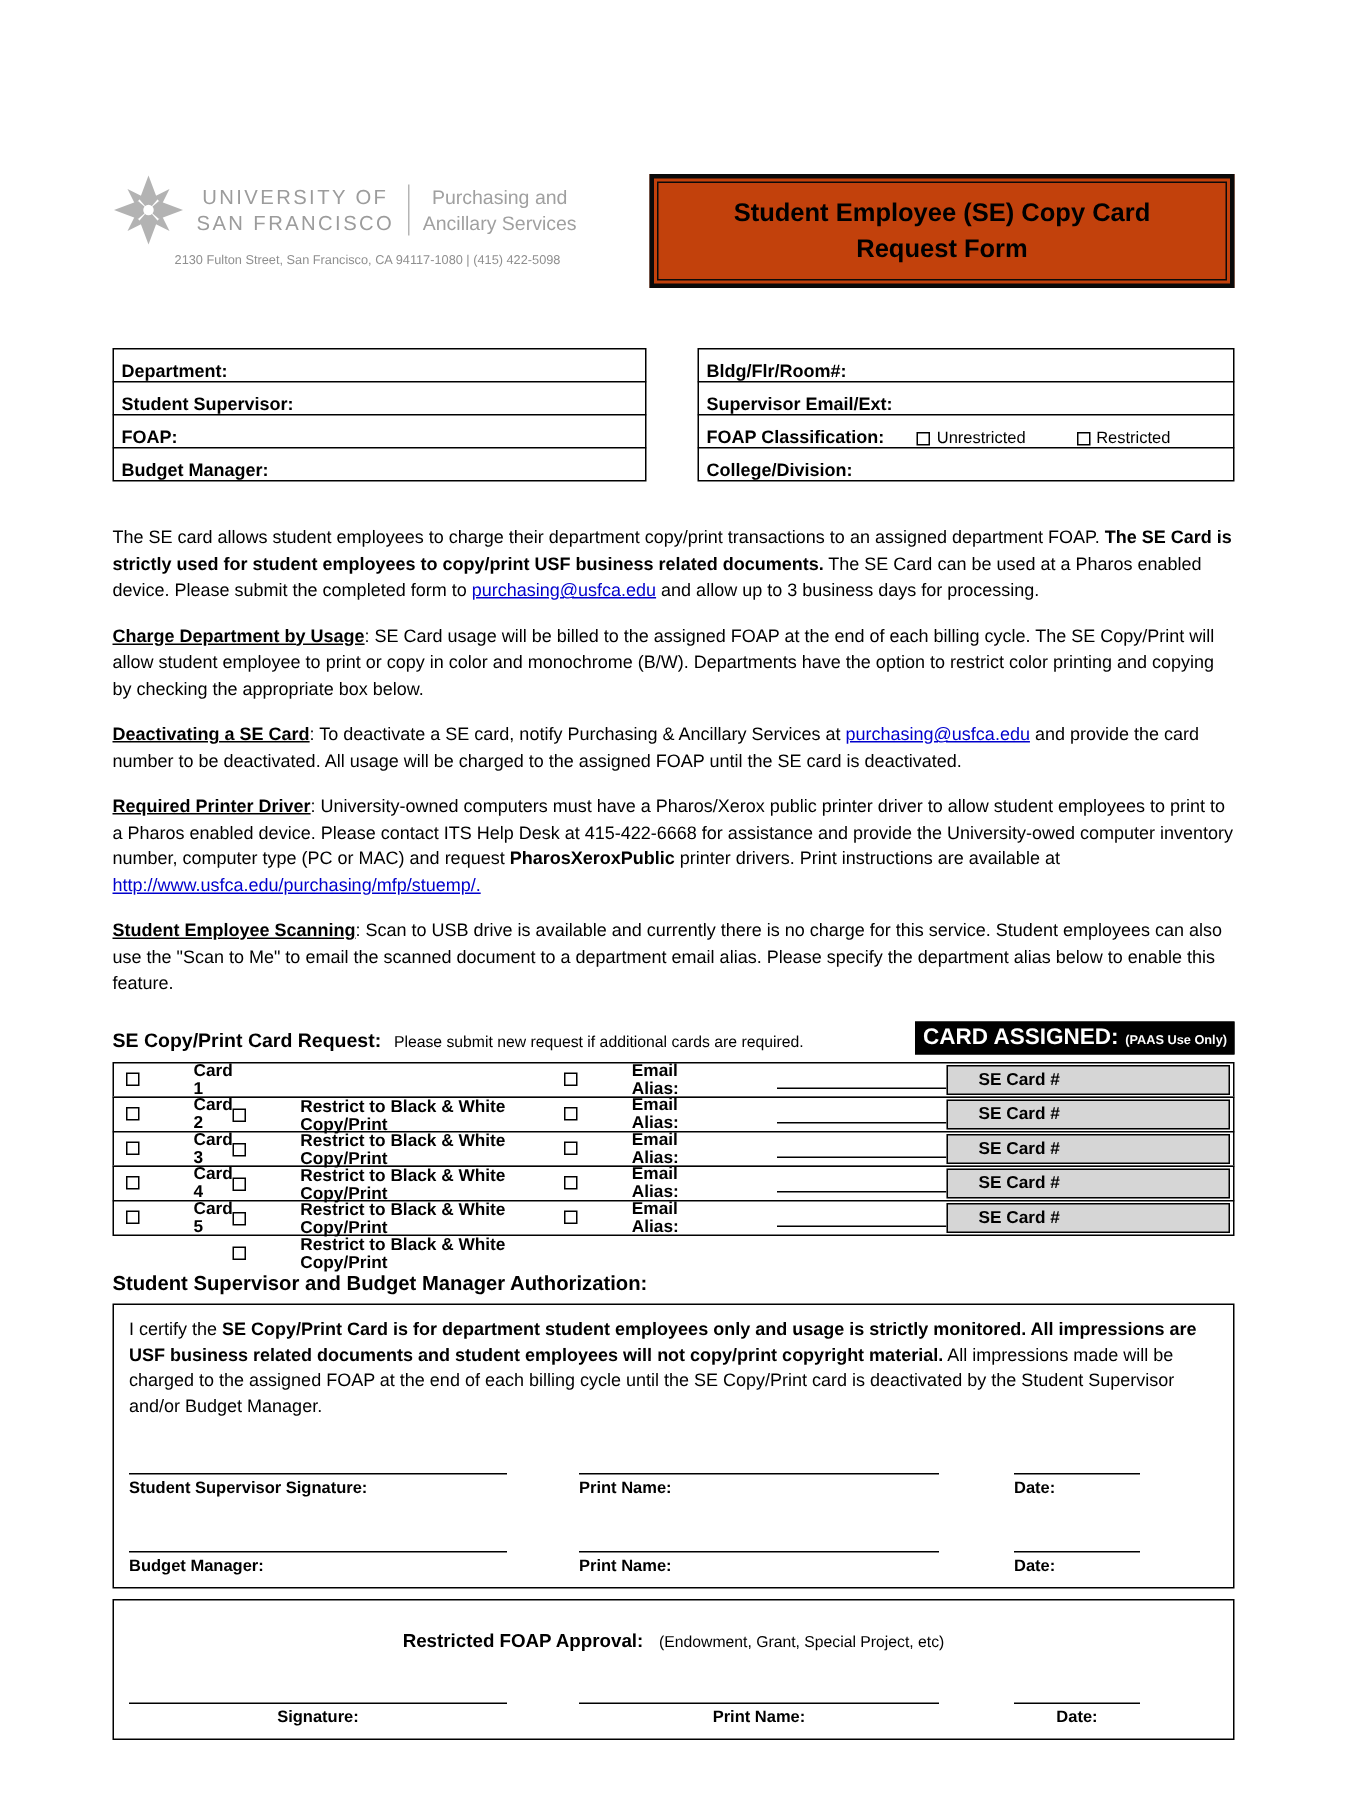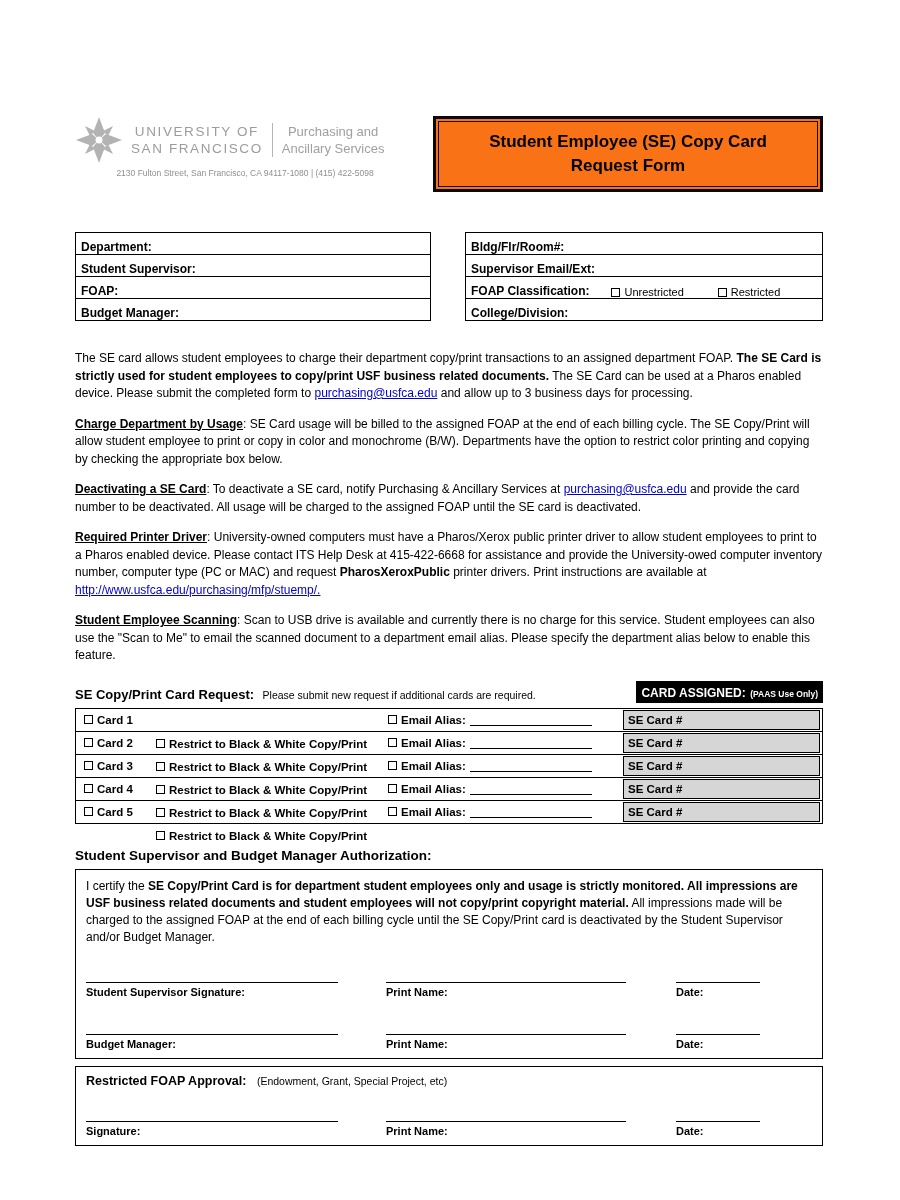--- a/index.html
+++ b/index.html
@@ -15,21 +15,21 @@
   .header-row { display:flex; justify-content:space-between; align-items:flex-start; }
   .logo-block { width:340px;text-align:center; }
   .logo-top { display:flex; align-items:center; }
   .logo-icon { width:48px; height:48px; flex:0 0 48px; margin-right:8px; }
   .logo-text { display:flex; align-items:center; }
   .univ { color:#9c9c9c; font-size:13.5px; letter-spacing:1.6px; line-height:17px; white-space:nowrap; }
   .vline { width:1px; height:34px; background:#b5b5b5; margin:0 9px; }
   .dept { color:#a0a0a0; font-size:13px; line-height:17px; white-space:nowrap; }
   .address { color:#8f8f8f; font-size:8.5px; margin-top:4px; white-space:nowrap; }
 
-  .title-box { width:390px; border:3px solid #0a0a0a; padding:2px; background:#f97316; }
+  .title-box { width:390px; border:3px solid #0a0a0a; padding:2px; background:#c2410c; }
   .title-inner { border:1px solid #0a0a0a; text-align:center; font-weight:700; font-size:17px; line-height:24px; padding:8px 6px; }
 
   
   .info-tables { display:flex; margin-top:40px; }
   .info-col.left { width:356px; }
   .info-col.right { width:358px; margin-left:34px; }
   .irow {
     border:1px solid #000; margin-top:-1px; height:23px;
     display:flex; align-items:flex-end; padding:0 5px;
     font-weight:700; font-size:12px; background:#fff;
@@ -46,55 +46,55 @@
   
   .paras { margin-top:29px; }
   .paras p { font-size:12px; line-height:17.5px; margin-bottom:13px; }
   .lnk { color:#0000cc; text-decoration:underline; cursor:pointer; }
 
   
   .card-heading-row { display:flex; justify-content:space-between; align-items:flex-end; margin-top:16px; }
   .ch-title { font-weight:700; font-size:13px; }
   .ch-note { font-size:10.5px; margin-left:4px; }
   .assigned-box { background:#000; color:#fff; border:1px solid #000; padding:1px 4px; white-space:nowrap; }
-  .ab-title { font-weight:700; font-size:12px; }
+  .ab-title { font-weight:700; font-size:15px; }
   .ab-note { font-weight:700; font-size:8.5px; }
 
   .card-table { margin-top:5px; }
   .cardrow {
     border:1px solid #000; margin-top:-1px; height:24px;
     display:flex; align-items:center; padding:0 2px 0 8px;
     font-size:11.5px; font-weight:700; background:#fff;
   }
   .cardrow:first-child { margin-top:0; }
-  .c-item { display:inline-flex; align-items:center; }
+  .c-item { display:inline-flex; align-items:center;gap:32px; }
   .c-card { width:72px; }
   .c-restrict { width:232px;margin-top:48px; }
   .c-email { }
   .blank { display:inline-block; width:122px; height:12px; border-bottom:1px solid #000; margin-left:4px; }
   .secard {
     margin-left:auto; width:197px; height:20px;
     background:#d6d6d6; border:1px solid #000;
-    display:flex; align-items:center; padding-left:4px;
+    display:flex; align-items:center; padding-left:20px;
     font-size:11.5px; font-weight:700;
   }
 
   
   .auth-heading { margin-top:24px; font-weight:700; font-size:13.5px; }
   .auth-box { border:1px solid #000; margin-top:6px; padding:8px 10px 8px 10px; }
   .cert { font-size:12px; line-height:17px; }
   .sigrow { display:flex; align-items:flex-end; margin-top:24px; }
   .sigcol .sigline { border-bottom:1.2px solid #000; height:13px; }
   .sigcol .siglabel { font-weight:700; font-size:11px; margin-top:3px; }
   .w1 { width:252px; }
   .w2 { width:240px; margin-left:48px; }
   .w3 { width:84px; margin-left:50px; }
 
   
-  .foap-box { border:1px solid #000; margin-top:7px; padding:4px 10px 8px 10px; }
+  .foap-box { border:1px solid #000; margin-top:7px; padding:18px 10px 8px 10px;text-align:center; }
   .fh-title { font-weight:700; font-size:12.5px; }
   .fh-note { font-size:10.5px; margin-left:6px; }
   .foap-box .sigrow { margin-top:20px; }
 </style>
 </head>
 <body>
 
 <div class="content">
 
   <div class="header-row">

